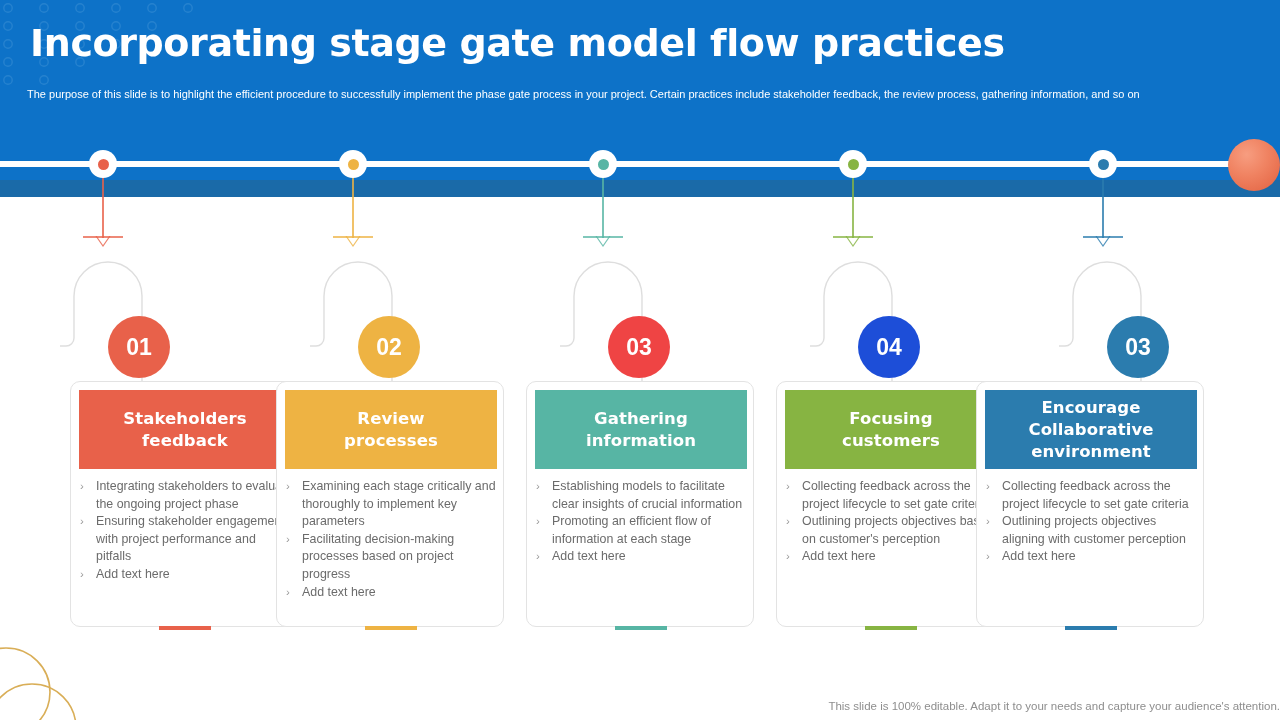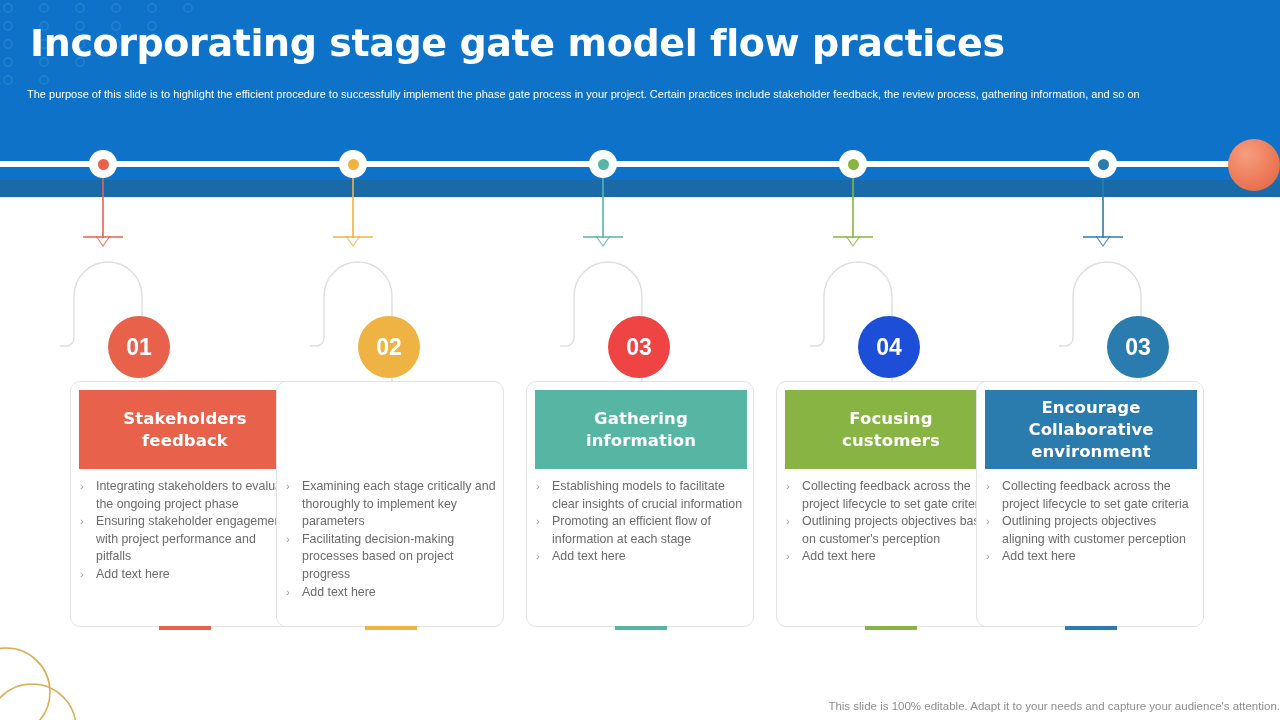--- a/index.html
+++ b/index.html
@@ -233,20 +233,23 @@
       </div>
       <div class="card-accent" style="left: 88px; background: rgb(232, 97, 74);"></div>
     </div>
     <div class="num-circle" style="left: 108px; background: rgb(232, 97, 74);">01</div>
     <div class="hanger" style="left: 310px;">
       <svg viewBox="0 0 96 132" xmlns="http://www.w3.org/2000/svg">
         <path d="M82 132 L82 44 A34 34 0 0 0 14 44 L14 86 A8 8 0 0 1 6 94 L-40 94 A8 8 0 0 0 -48 102 L-48 132" fill="none" stroke="#dedede" stroke-width="1.4"></path>
       </svg>
     </div>
     <div class="card" style="left: 276px;">
+      <div class="card-head" style="background: rgb(238, 179, 67);">
+        <span>Review<br>processes</span>
+      </div>
       <div class="card-body">
         <div class="bullet">
           <span class="chev">›</span>
           <span class="btext">Examining each stage critically and thoroughly to implement key parameters</span>
         </div>
         <div class="bullet">
           <span class="chev">›</span>
           <span class="btext">Facilitating decision-making processes based on project progress</span>
         </div>
         <div class="bullet">

